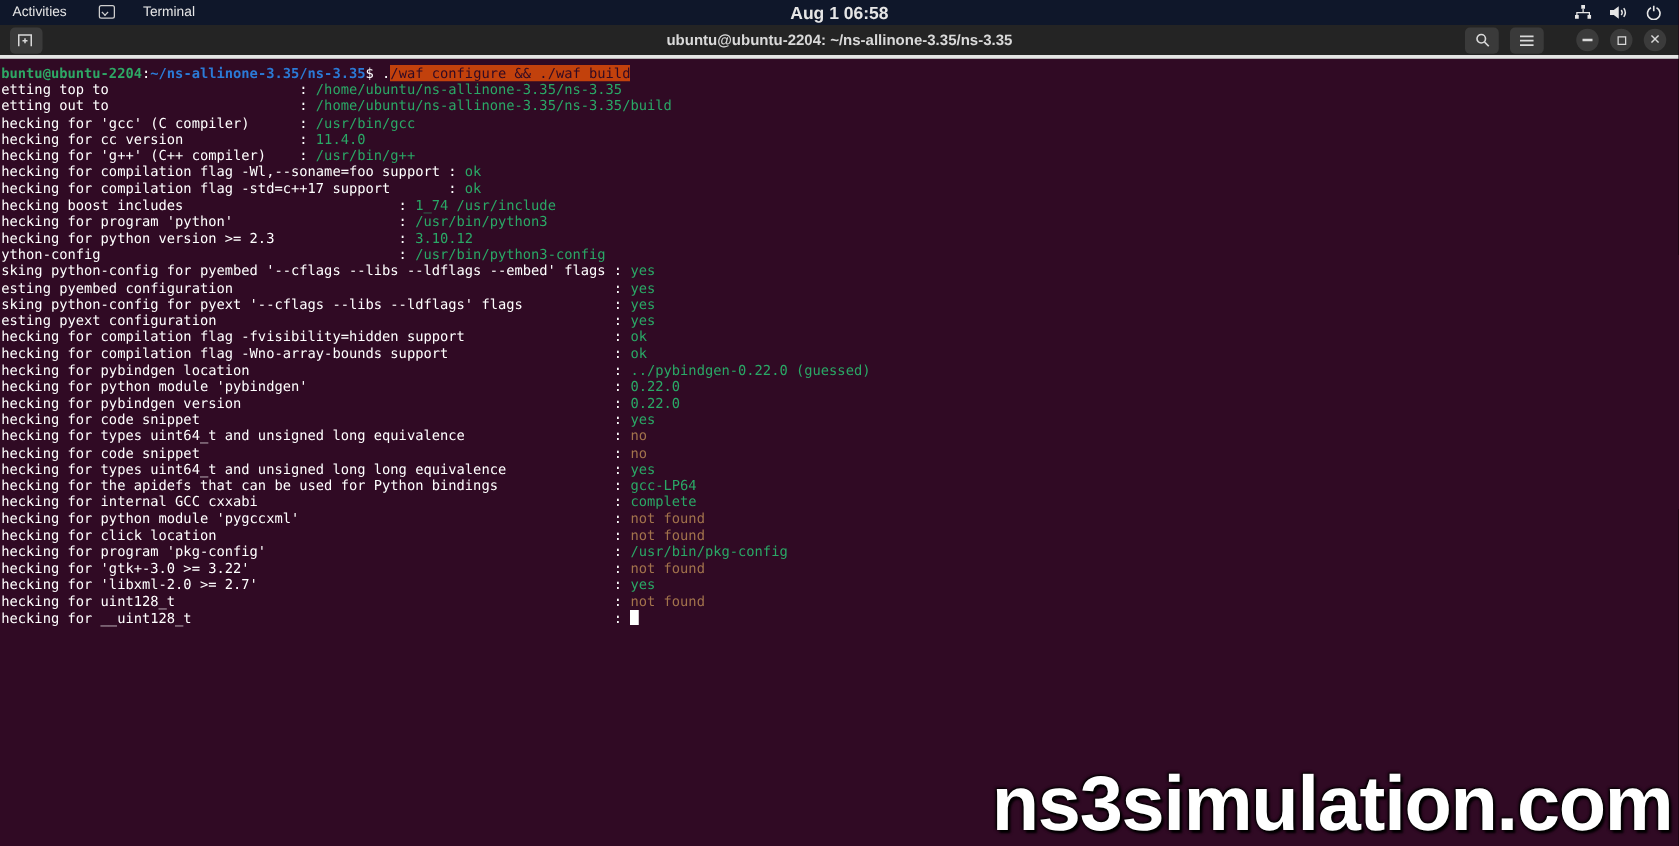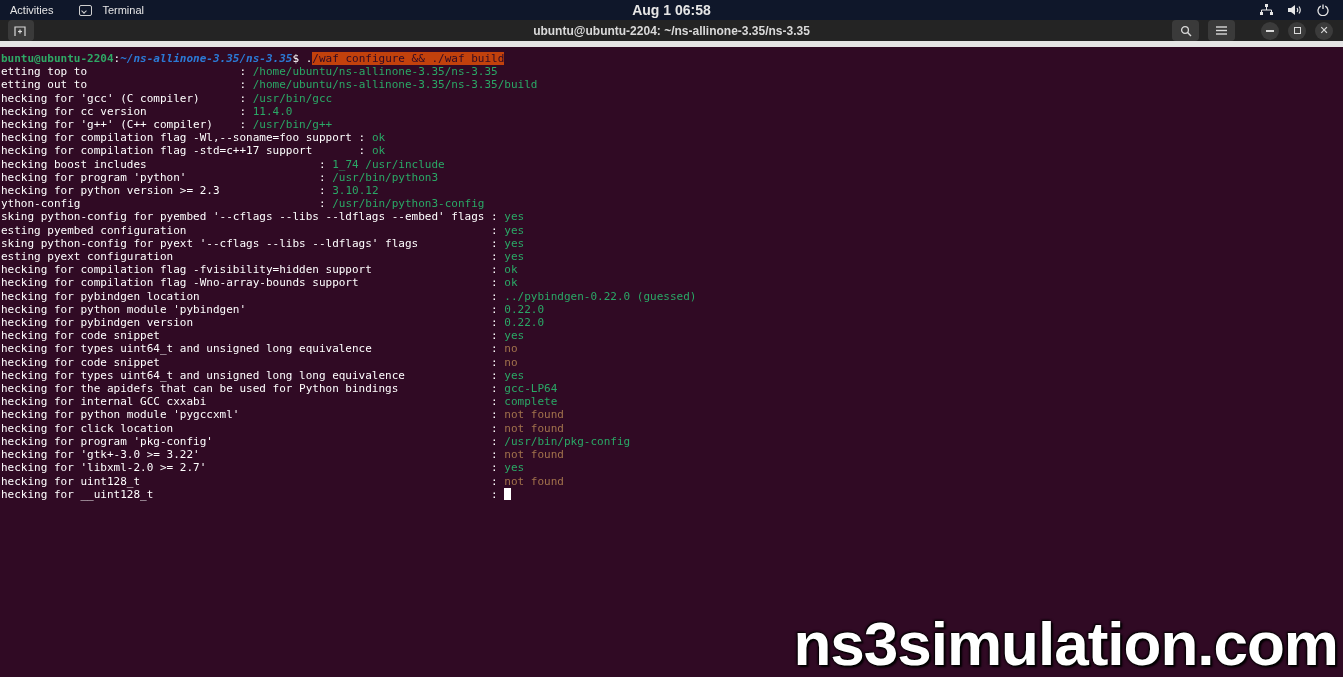--- a/index.html
+++ b/index.html
@@ -8,37 +8,37 @@
     position:relative; width:1343px; height:677px; overflow:hidden;
     background:#300a24; font-family:"Liberation Sans", sans-serif;
   }
   
   .panel {
     position:absolute; top:0; left:0; width:100%; height:20px;
     background:#0f172a; color:#e6e6e6; font-size:11px;
     display:flex; align-items:center;
   }
   .panel-left { display:flex; align-items:center; gap:26px; padding-left:10px; }
-  .panel-app { display:flex; align-items:center; gap:10px; }
+  .panel-app { display:flex; gap:22px; }
   .term-glyph {
     width:13px; height:11px; border:1px solid #cfcfcf; border-radius:2px;
     position:relative; display:inline-block;
   }
   .term-glyph::after {
     content:""; position:absolute; left:2px; top:3px; width:3px; height:3px;
     border-left:1px solid #cfcfcf; border-bottom:1px solid #cfcfcf;
     transform:rotate(-45deg);
   }
   .panel-clock { position:absolute; left:50%; transform:translateX(-50%); font-weight:bold; font-size:14px; }
   .panel-right { margin-left:auto; display:flex; align-items:center; gap:15px; padding-right:14px; }
   .panel-right svg { display:block; }
   
   .thead {
     position:absolute; top:20px; left:0; width:100%; height:27px;
-    background:#242424; border-bottom:6px solid #e5e5e5;
+    background:#242424; border-bottom:3px solid #e5e5e5;
     display:flex; align-items:center;
   }
   .newtab {
     margin-left:8px; width:26px; height:21px; background:#3a3a3a; border-radius:4px;
     display:flex; align-items:center; justify-content:center;
   }
   .ttitle {
     position:absolute; left:50%; transform:translateX(-50%);
     color:#d9d9d9; font-size:12px; font-weight:bold; white-space:nowrap;
   }
@@ -56,21 +56,21 @@
   .wbtn .sq { width:7px; height:7px; border:1px solid #d9d9d9; }
   
   .term {
     position:absolute; top:47px; left:0; width:100%; height:630px;
     padding:5px 0 0 1px;
     font-family:"DejaVu Sans Mono", monospace;
     font-size:11px; line-height:13.2px; color:#ffffff;
     white-space:pre;
   }
   .p-user { color:#2ea865; font-weight:bold;margin-top:16px; }
-  .p-path { color:#2b7ad6; font-weight:bold;font-style:italic; }
+  .p-path { color:#2b7ad6; font-weight:bold; }
   .p-plain { color:#ffffff; }
   .p-sel { background:#c2410c; color:#300a24; }
   .g { color:#2aa866;text-align:right; }
   .y { color:#a2734c; }
   .cursor { display:inline-block; width:7px; height:12px; background:#ffffff; vertical-align:-2px; }
   
   .watermark {
     position:absolute; right:5px; bottom:-2px;
     font-family:"Liberation Sans", sans-serif; font-weight:bold;
     font-size:62px; letter-spacing:-1px; color:#ffffff;

